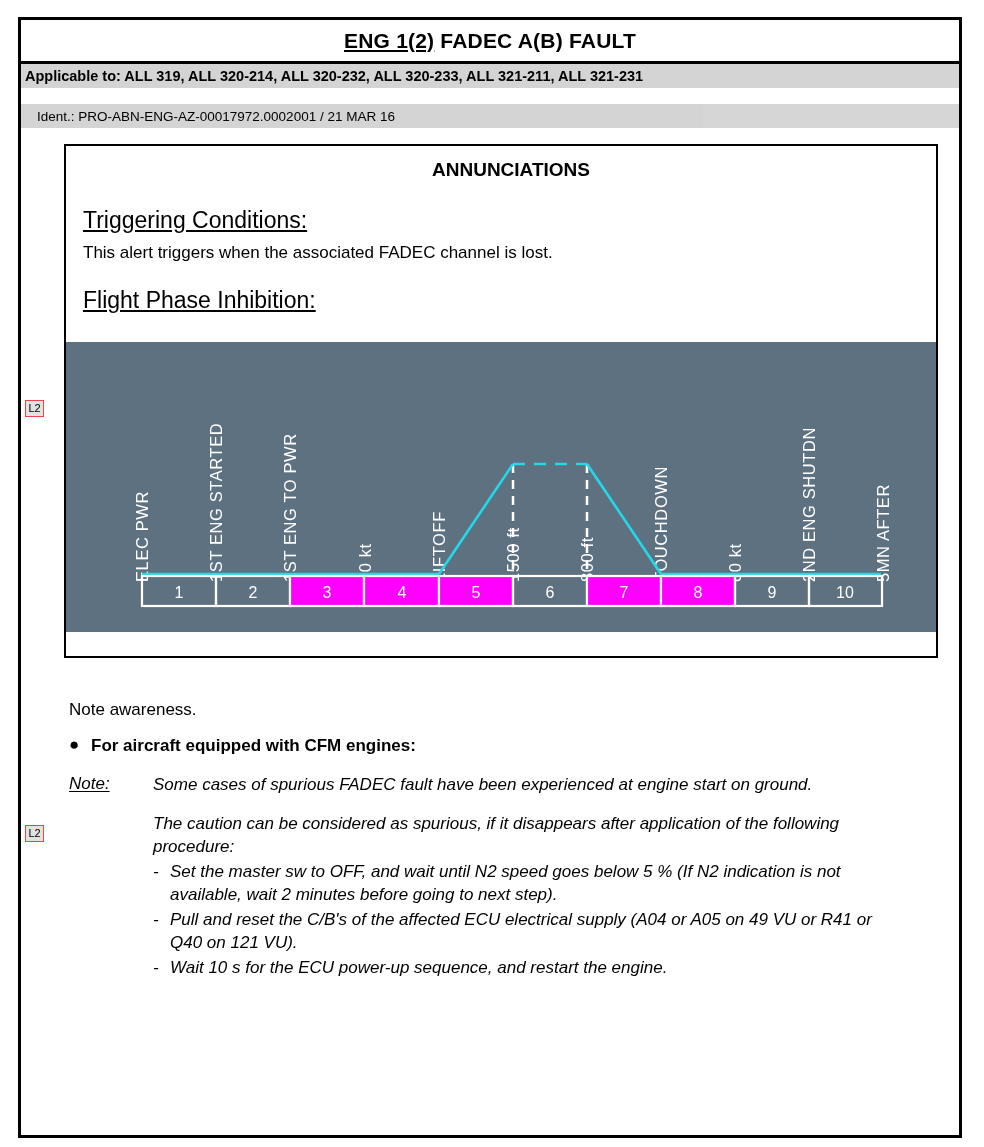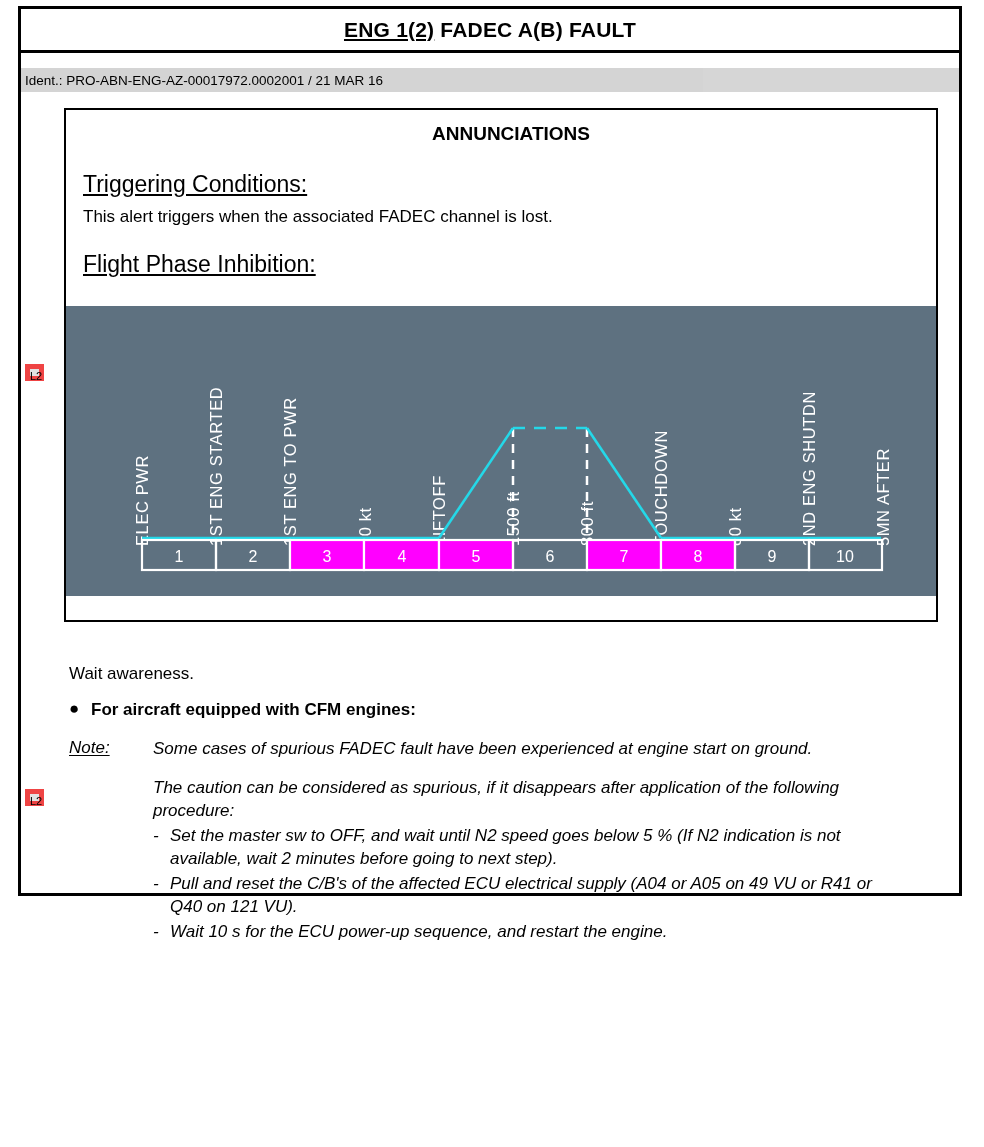--- a/index.html
+++ b/index.html
@@ -11,23 +11,23 @@
     width: 984px;
     height: 1147px;
     font-family: "Liberation Sans", sans-serif;
     color: #000000;
     overflow: hidden;
   }
 
   .page {
     position: absolute;
     left: 18px;
-    top: 6px;
+    top: 17px;
     width: 944px;
-    height: 890px;
+    height: 1121px;
     border: 3px solid #000000;
     box-sizing: border-box;
     background: #ffffff;
   }
 
   
   .title-bar {
     height: 41px;
     border-bottom: 3px solid #000000;
     display: flex;
@@ -59,21 +59,21 @@
   }
 
   .white-gap { height: 15px; background: #ffffff; }
 
   
   .ident-bar {
     background: #d4d4d4;
     height: 24px;
     display: flex;
     align-items: center;
-    padding-left: 4px;
+    padding-left: 16px;
     box-sizing: border-box;
     font-size: 13.5px;
     width: 682px;
   }
   .ident-row { position: relative; }
   .ident-row .ident-fill {
     position: absolute;
     left: 682px; top: 0; right: 0; height: 24px;
     background: #d6d6d6;
   }
@@ -112,21 +112,21 @@
     font-size: 17px;
     margin-left: 17px;
     margin-top: 9px;
   }
 
   
   .l2-marker {
     position: absolute;
     width: 19px;
     height: 17px;
-    border: 5px solid #ef4444;
+    border: 1px solid #ef4444;
     background: #e2e2e2;
     font-size: 11px;
     line-height: 15px;
     text-align: center;
     color: #000;
     box-sizing: border-box;
     font-family: "Liberation Sans", sans-serif;
   }
 
   
@@ -214,20 +214,21 @@
 </style>
 </head>
 <body>
 
 <div class="page">
 
   <div class="title-bar">
     <div class="title-text"><span class="u">ENG 1(2)</span><span> FADEC A(B) FAULT</span></div>
   </div>
 
+  <div class="applicable-band">Applicable to: ALL 319, ALL 320-214, ALL 320-232, ALL 320-233, ALL 321-211, ALL 321-231</div>
   <div class="white-gap"></div>
 
   <div class="ident-row">
     <div class="ident-bar">Ident.: PRO-ABN-ENG-AZ-00017972.0002001 / 21 MAR 16</div>
     <div class="ident-fill"></div>
   </div>
 
   <div class="annunciations-wrap" style="height:536px;">
 
     <div class="l2-marker" style="left:4px; top:272px;">L2</div>
@@ -297,21 +298,21 @@
         </svg>
       </div>
     </div>
   </div>
 
 
   <div class="proc">
 
     <div class="l2-marker" style="left:4px; top:125px;">L2</div>
 
-    <div class="crew">Wait awareness.</div>
+    <div class="crew">Note awareness.</div>
 
     <div class="bullet-row">
       <div class="bullet-dot">●</div>
       <div>For aircraft equipped with CFM engines:</div>
     </div>
 
     <div class="note-row">
       <div class="note-label"><span>Note:</span></div>
       <div class="note-text">Some cases of spurious FADEC fault have been experienced at engine start on ground.</div>
     </div>

